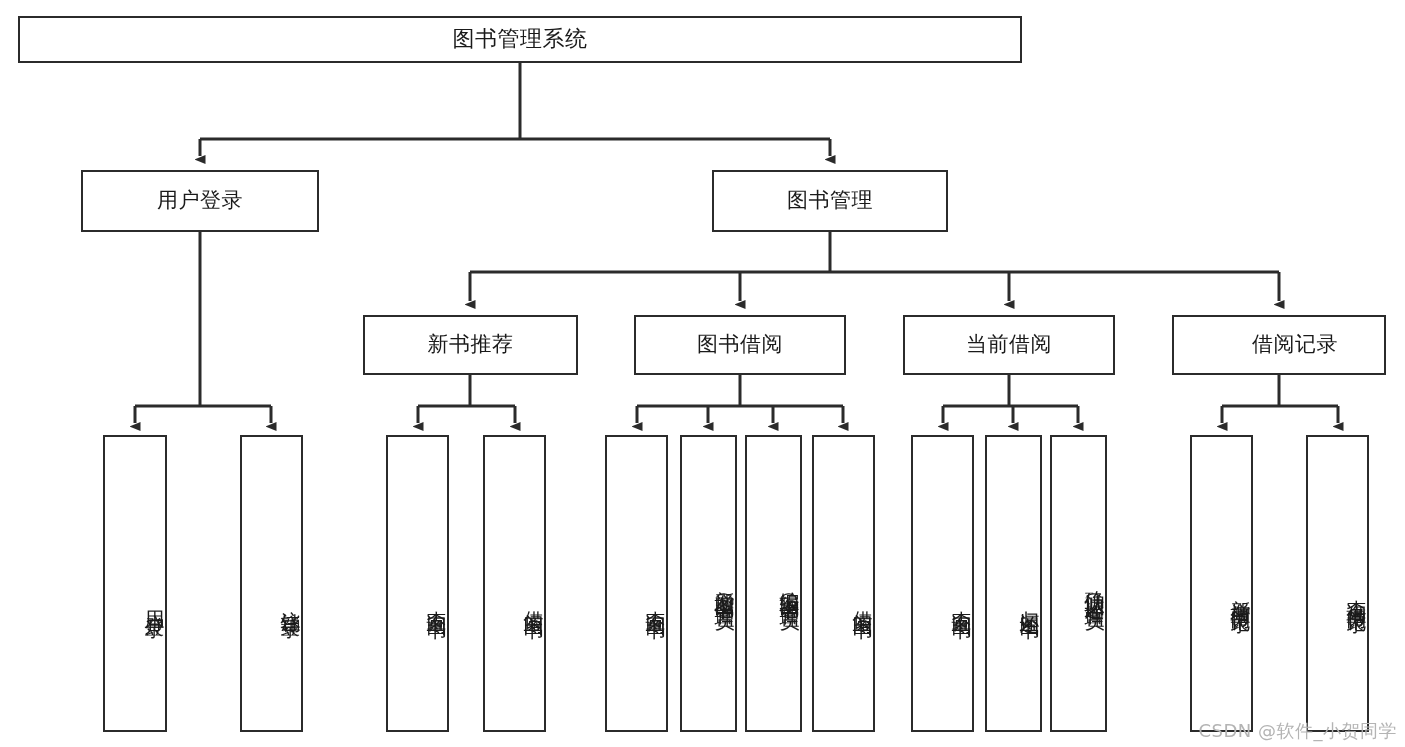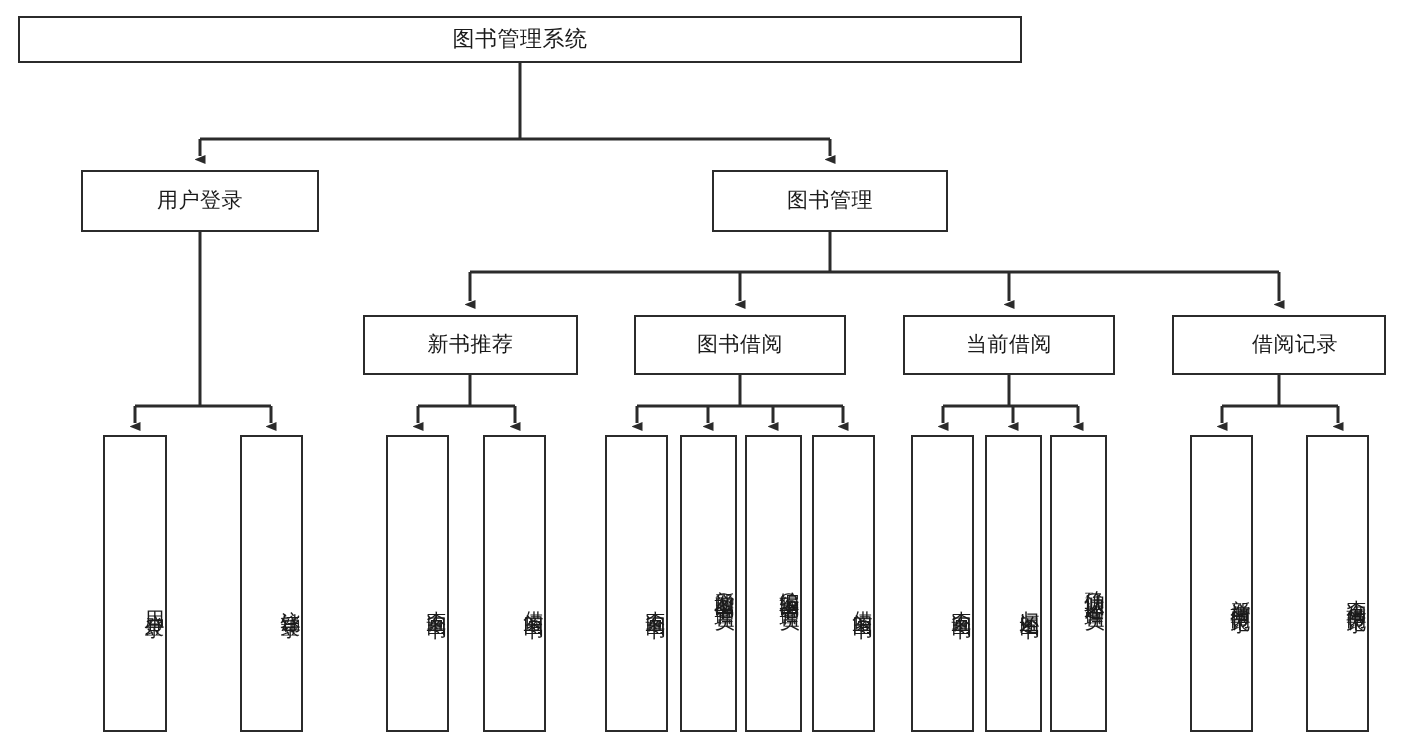--- a/index.html
+++ b/index.html
@@ -186,14 +186,15 @@
     <span class="vlabel">确认归还（管理员）</span>
   </div>
 
   <div class="node v" style="left:1190px; top:435px; width:63px; height:297px; padding-top:18px;">
     <span class="vlabel">新增借阅记录</span>
   </div>
   <div class="node v" style="left:1306px; top:435px; width:63px; height:297px; padding-top:18px;">
     <span class="vlabel">查询借阅记录</span>
   </div>
 
+  <div id="watermark">CSDN @软件_小贺同学</div>
 
 </div>
 
 </body></html>

